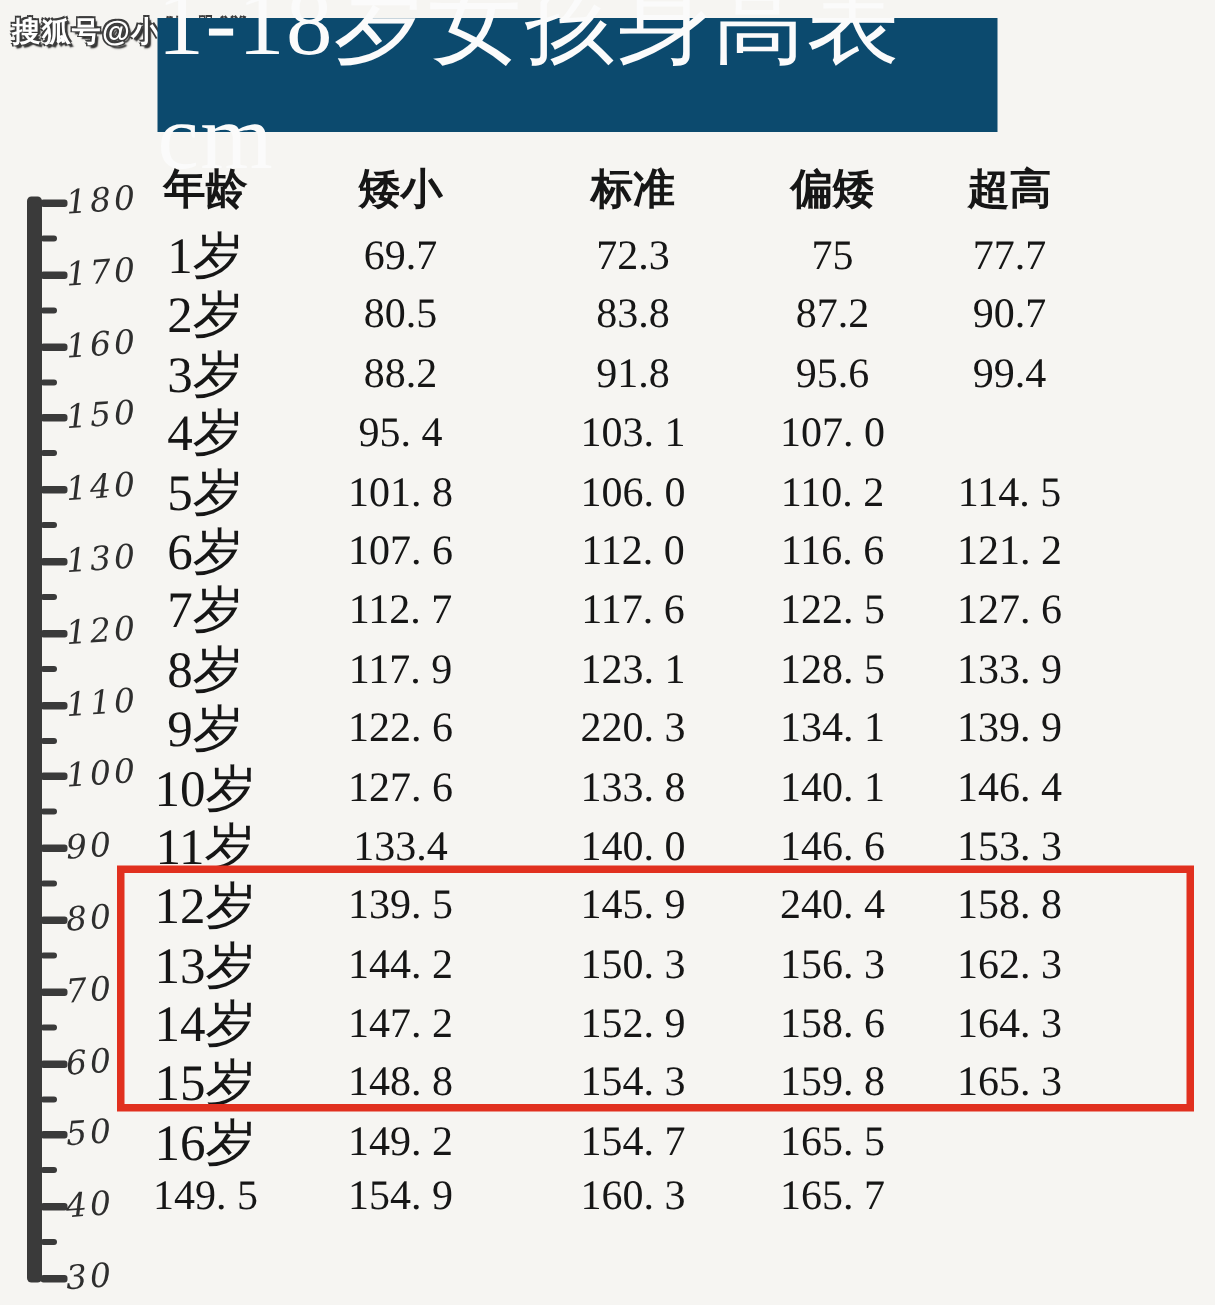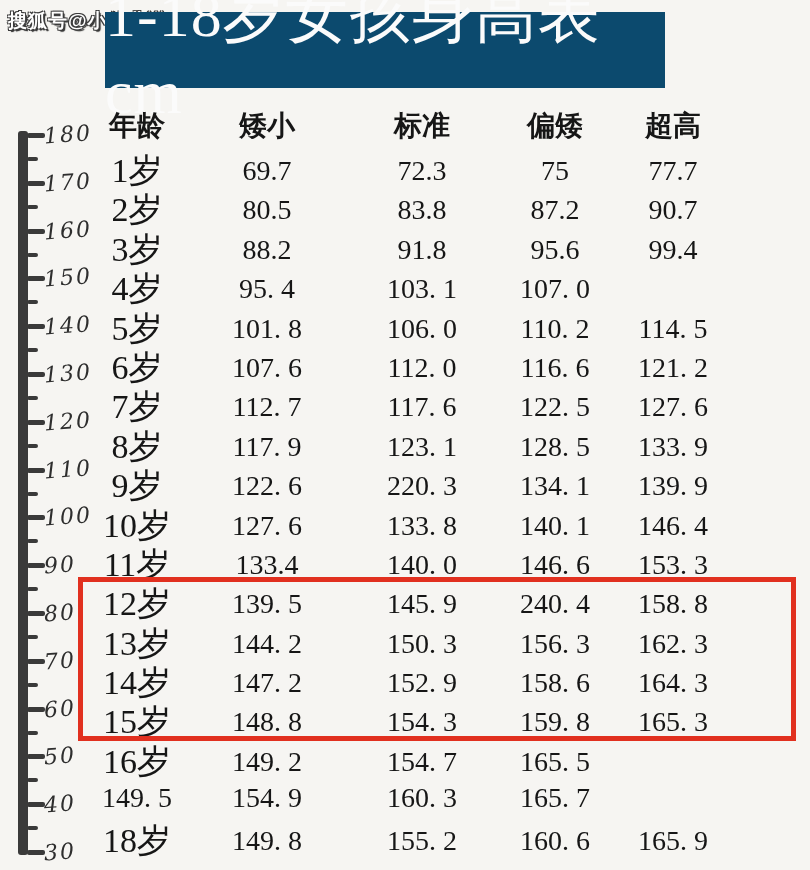--- a/index.html
+++ b/index.html
@@ -244,22 +244,15 @@
       <div class="cell">149. 2</div>
       <div class="cell">154. 7</div>
       <div class="cell">165. 5</div>
     </div>
     <div class="trow">
       <div class="cell">149. 5</div>
       <div class="cell">154. 9</div>
       <div class="cell">160. 3</div>
       <div class="cell">165. 7</div>
     </div>
-    <div class="trow">
-      <div class="cell age">18岁</div>
-      <div class="cell">149. 8</div>
-      <div class="cell">155. 2</div>
-      <div class="cell">160. 6</div>
-      <div class="cell">165. 9</div>
-    </div>
   </div>
 
 <div class="highlight-box"></div>
 
 </body></html>

